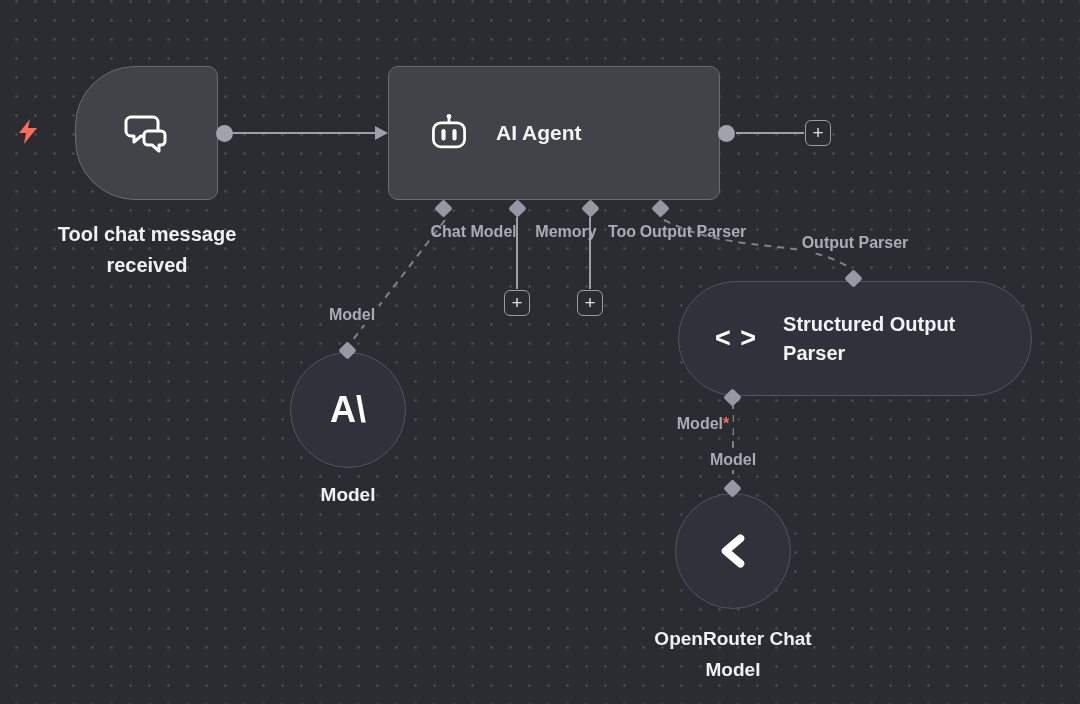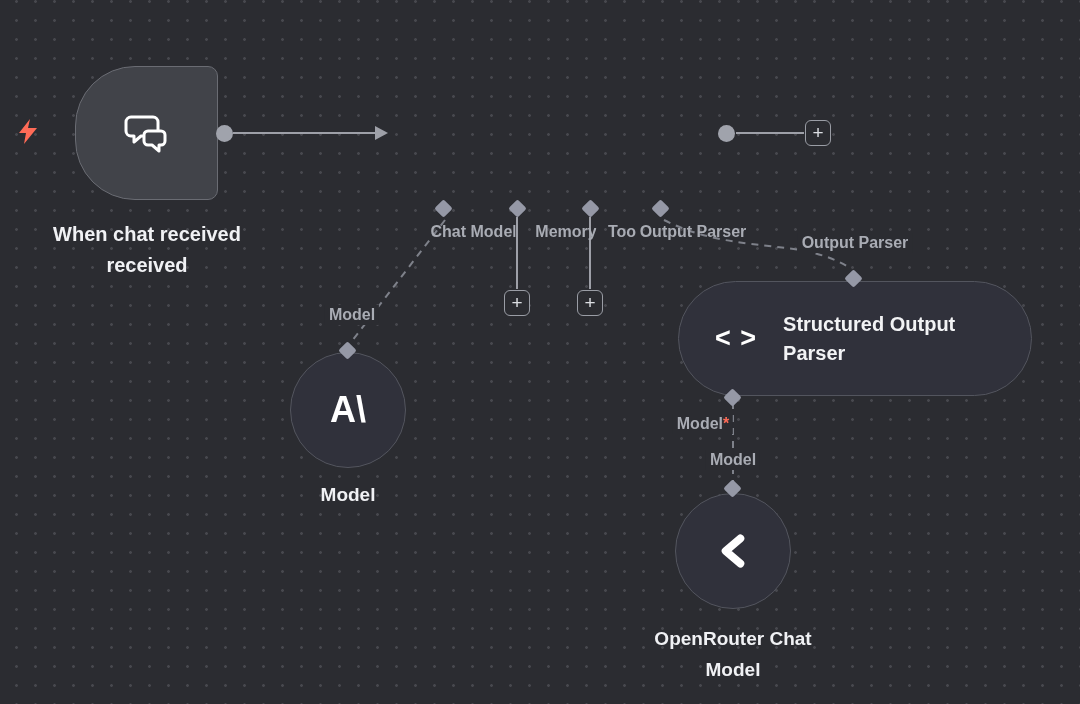--- a/index.html
+++ b/index.html
@@ -57,24 +57,34 @@
   </svg>
 
   <div class="node" style="left:75px;top:66px;width:143px;height:134px;border-radius:60px 10px 10px 60px;justify-content:center;">
     <svg width="48" height="48" viewBox="0 0 48 48">
       <path d="M8 8 h22 a5 5 0 0 1 5 5 v9 a5 5 0 0 1 -5 5 h-12 l-7 6 v-6 h-3 a5 5 0 0 1 -5 -5 v-9 a5 5 0 0 1 5 -5 z" fill="none" stroke="#ffffff" stroke-width="3" stroke-linejoin="round"></path>
       <path d="M25 22 h13 a4 4 0 0 1 4 4 v6 a4 4 0 0 1 -4 4 h-2 v6 l-7 -6 h-4 a4 4 0 0 1 -4 -4 v-6 a4 4 0 0 1 4 -4 z" fill="#414349" stroke="#ffffff" stroke-width="3" stroke-linejoin="round"></path>
     </svg>
   </div>
   <div class="endpoint" style="left:216px;top:125px;"></div>
   <div class="node-label" style="left:147px;top:219px;">
-    <div>When chat received</div>
+    <div>Tool chat message</div>
     <div>received</div>
   </div>
 
+  <div class="node" style="left:388px;top:66px;width:332px;height:134px;border-radius:10px;padding-left:38px;gap:25px;">
+    <svg width="44" height="44" viewBox="0 0 48 48">
+      <circle cx="24" cy="6" r="2.6" fill="#ffffff"></circle>
+      <line x1="24" y1="8" x2="24" y2="13" stroke="#ffffff" stroke-width="3"></line>
+      <rect x="7" y="13" width="34" height="26" rx="8" fill="none" stroke="#ffffff" stroke-width="3"></rect>
+      <line x1="18" y1="22" x2="18" y2="30" stroke="#ffffff" stroke-width="4.5" stroke-linecap="round"></line>
+      <line x1="30" y1="22" x2="30" y2="30" stroke="#ffffff" stroke-width="4.5" stroke-linecap="round"></line>
+    </svg>
+    <span class="node-title">AI Agent</span>
+  </div>
   <div class="endpoint" style="left:718px;top:125px;"></div>
 
   <div class="diamond" style="left:437px;top:202px;"></div>
   <div class="diamond" style="left:511px;top:202px;"></div>
   <div class="diamond" style="left:584px;top:202px;"></div>
   <div class="diamond" style="left:654px;top:202px;"></div>
 
   <div class="port-label" style="left:441px;top:223px;width:85px;">Chat Model</div>
   <div class="port-label" style="left:534px;top:223px;">Memory</div>
   <div class="port-label" style="left:590px;top:223px;width:28px;">Tool</div>

